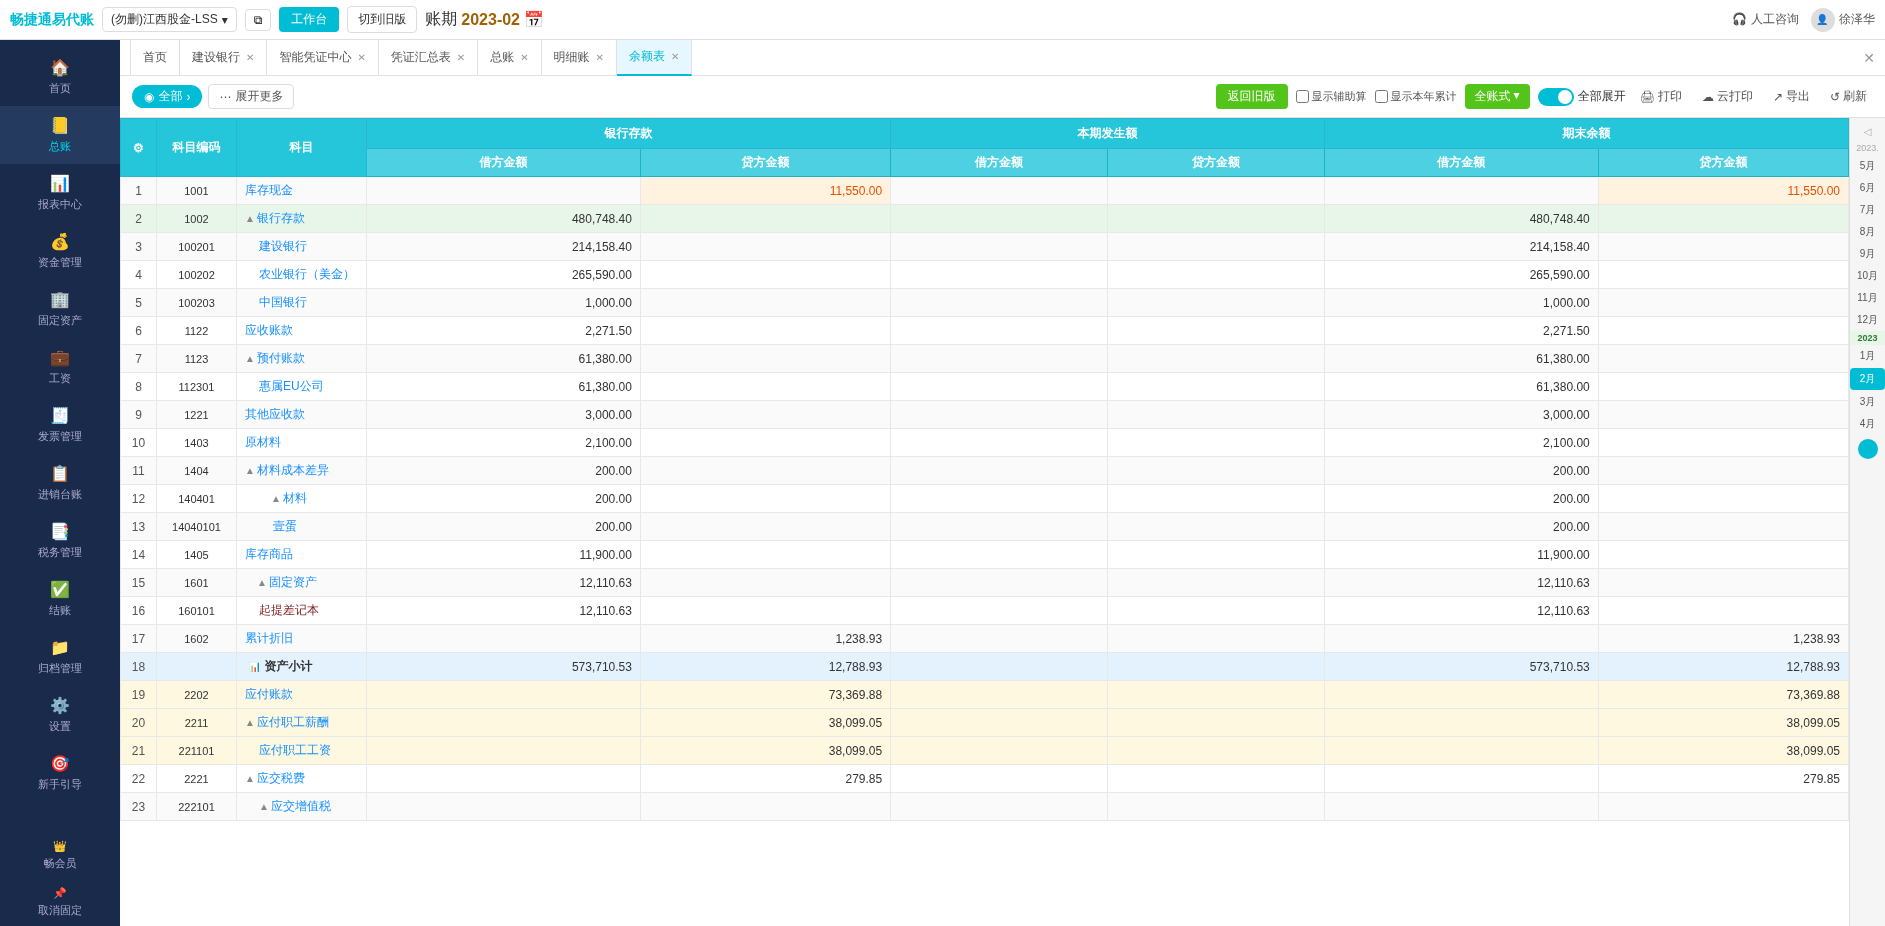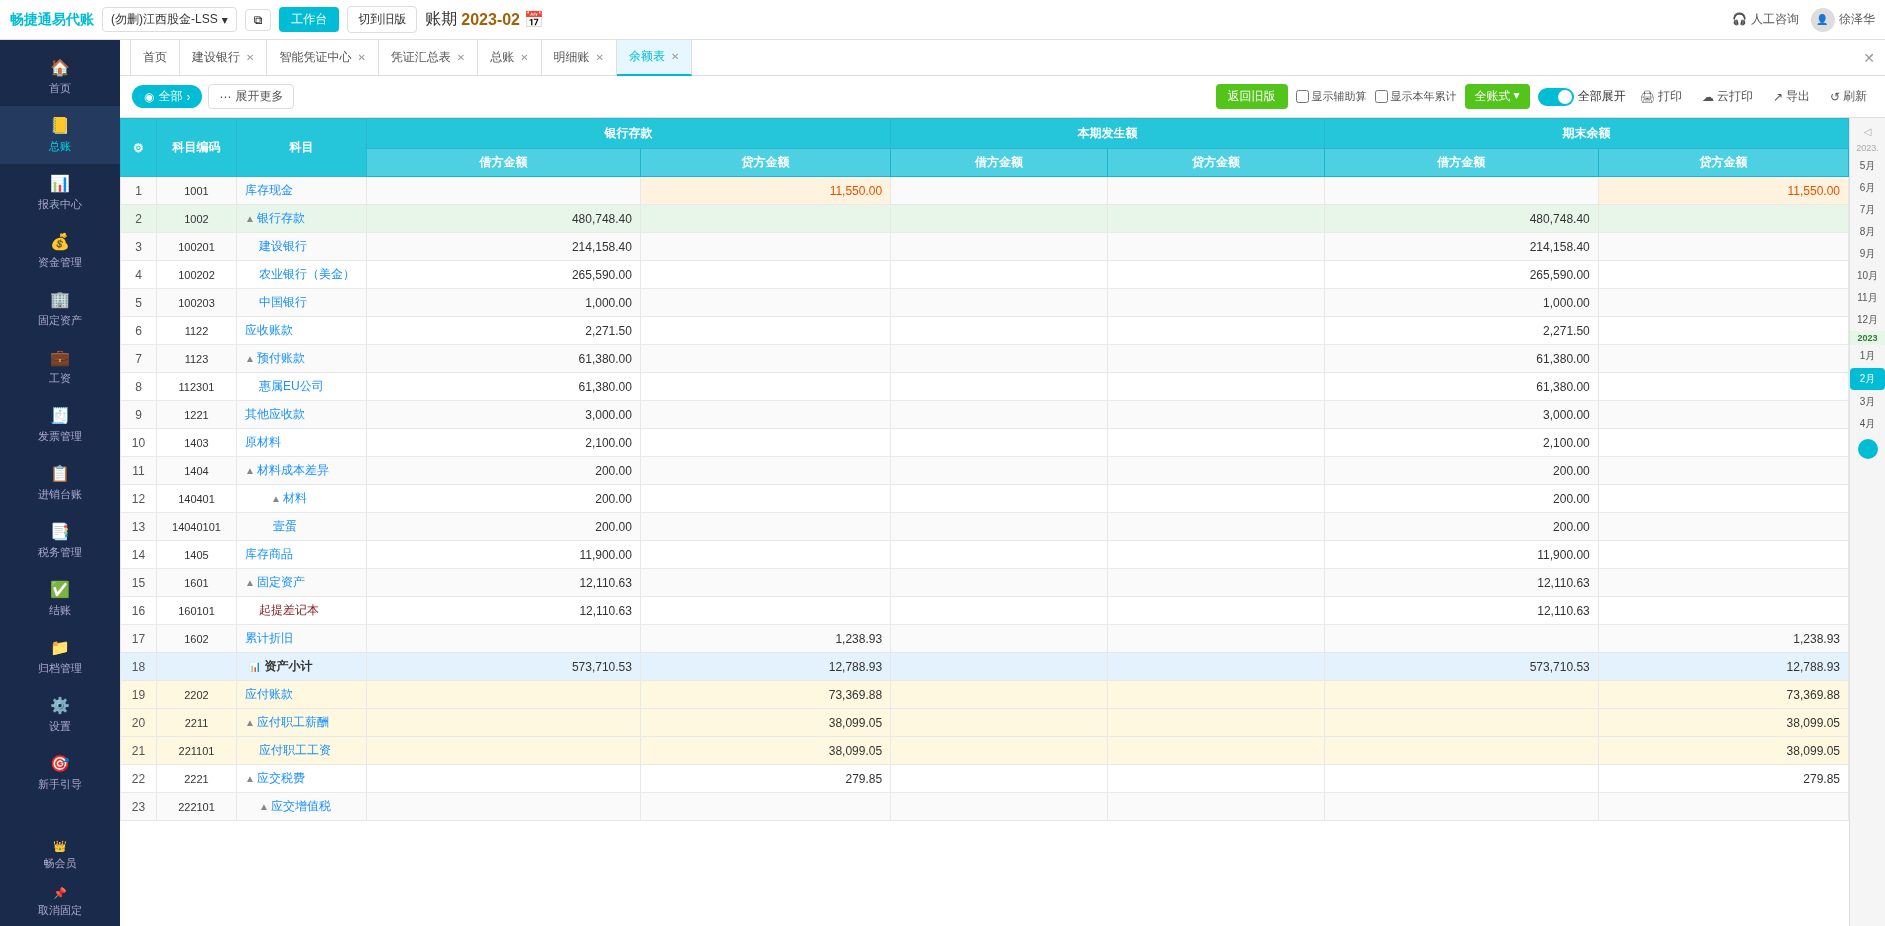--- a/index.html
+++ b/index.html
@@ -693,21 +693,21 @@
                 <td class="col-amount">11,900.00</td>
                 <td class="col-amount"></td>
                 <td class="col-amount"></td>
                 <td class="col-amount"></td>
                 <td class="col-amount">11,900.00</td>
                 <td class="col-amount"></td>
               </tr>
               <tr style="background: rgb(250, 250, 250);">
                 <td class="col-no">15</td>
                 <td class="col-code" style="font-size: 11px;">1601</td>
-                <td style="padding-left: 8px;"><span style="color:#888;font-size:10px;margin-right:2px;">▲</span><a style="color:#1890ff;text-decoration:none;cursor:pointer;">固定资产</a></td>
+                <td style="padding-left: 20px;"><span style="color:#888;font-size:10px;margin-right:2px;">▲</span><a style="color:#1890ff;text-decoration:none;cursor:pointer;">固定资产</a></td>
                 <td class="col-amount">12,110.63</td>
                 <td class="col-amount"></td>
                 <td class="col-amount"></td>
                 <td class="col-amount"></td>
                 <td class="col-amount">12,110.63</td>
                 <td class="col-amount"></td>
               </tr>
               <tr>
                 <td class="col-no">16</td>
                 <td class="col-code" style="font-size: 11px;">160101</td>

